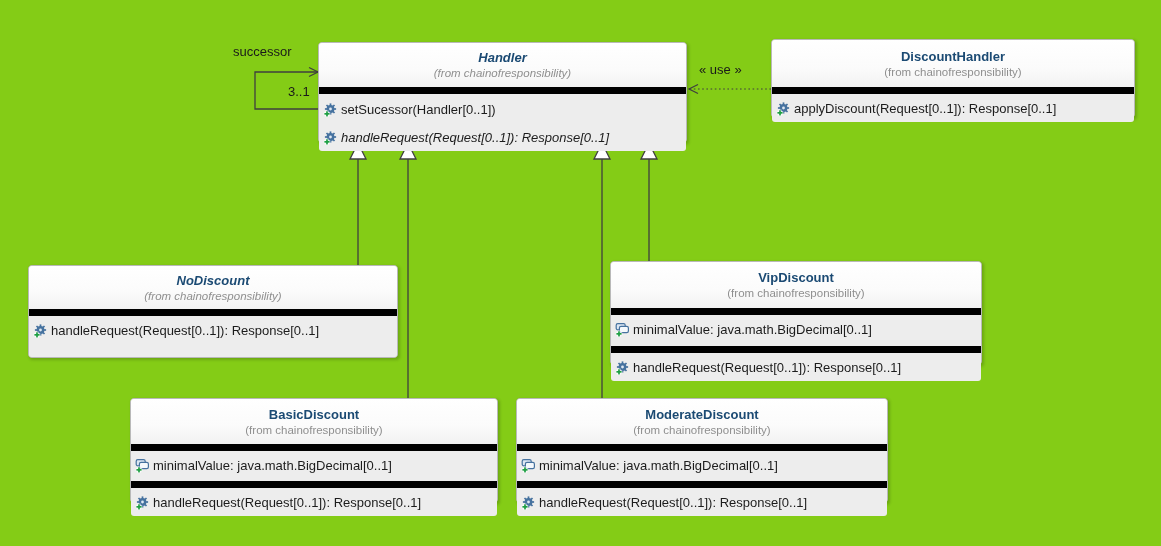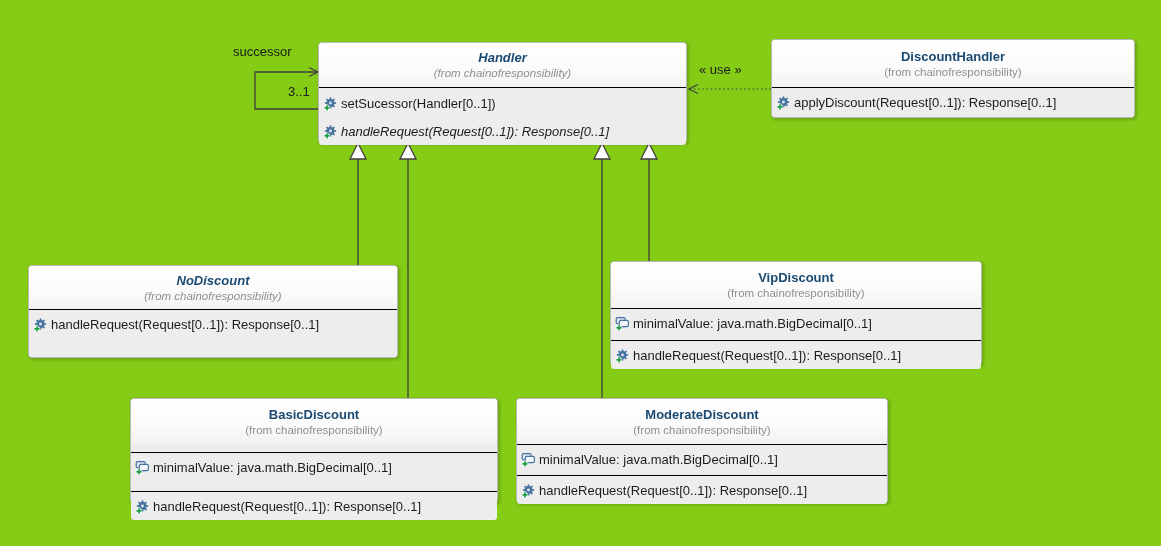--- a/index.html
+++ b/index.html
@@ -8,21 +8,21 @@
   svg.overlay{position:absolute;left:0;top:0;width:1161px;height:546px;}
   .uml-class{position:absolute;box-sizing:border-box;border:1px solid #b9b9b9;border-radius:4px;
              background:#ededed;box-shadow:1.5px 1.5px 3px rgba(0,0,0,.18);
              display:flex;flex-direction:column;}
   .hdr{flex:0 0 auto;display:flex;flex-direction:column;align-items:center;justify-content:center;
        background:linear-gradient(180deg,#ffffff 0%,#fbfbfb 60%,#f2f2f2 100%);
        border-radius:3px 3px 0 0;}
   .title{font-size:13px;font-weight:bold;color:#1b4a73;line-height:16px;}
   .from{font-size:11.5px;color:#8f8f8f;line-height:14px;}
   .abstract .title,.abstract .from{font-style:italic;}
-  .comp{border-top:1px solid #000000;background:#ededed;flex:0 0 auto;padding-top:1px;}
+  .comp{border-top:7px solid #000000;background:#ededed;flex:0 0 auto;padding-top:1px;}
   .comp.grow{flex:1 1 auto;border-radius:0 0 3px 3px;}
   .row{display:flex;align-items:center;height:27px;padding-left:4px;}
   .row.h28{height:28px;}
   .mi{width:15px;height:15px;margin-right:3px;flex:0 0 auto;}
   .mtxt{font-size:13px;color:#1c1c1c;white-space:nowrap;}
   .mtxt.ul{}
   .mtxt.it{font-style:italic;}
   .lbl{position:absolute;font-size:13px;color:#1a1a1a;white-space:nowrap;}
 </style>
 </head>
@@ -161,21 +161,21 @@
     <div class="comp grow">
       <div class="row">
         <svg class="mi">
             <use href="#ic-op"></use>
           </svg>
         <span class="mtxt">handleRequest(Request[0..1]): Response[0..1]</span>
       </div>
     </div>
   </div>
 
-  <div class="uml-class" style="left:130px;top:398px;width:368px;height:105px;gap:8px;">
+  <div class="uml-class" style="left:130px;top:398px;width:368px;height:105px;">
     <div class="hdr" style="height:45px;">
       <div class="title">BasicDiscount</div>
       <div class="from">(from chainofresponsibility)</div>
     </div>
     <div class="comp" style="height:29px;">
       <div class="row">
         <svg class="mi">
             <use href="#ic-attr"></use>
           </svg>
         <span class="mtxt ul">minimalValue: java.math.BigDecimal[0..1]</span>

